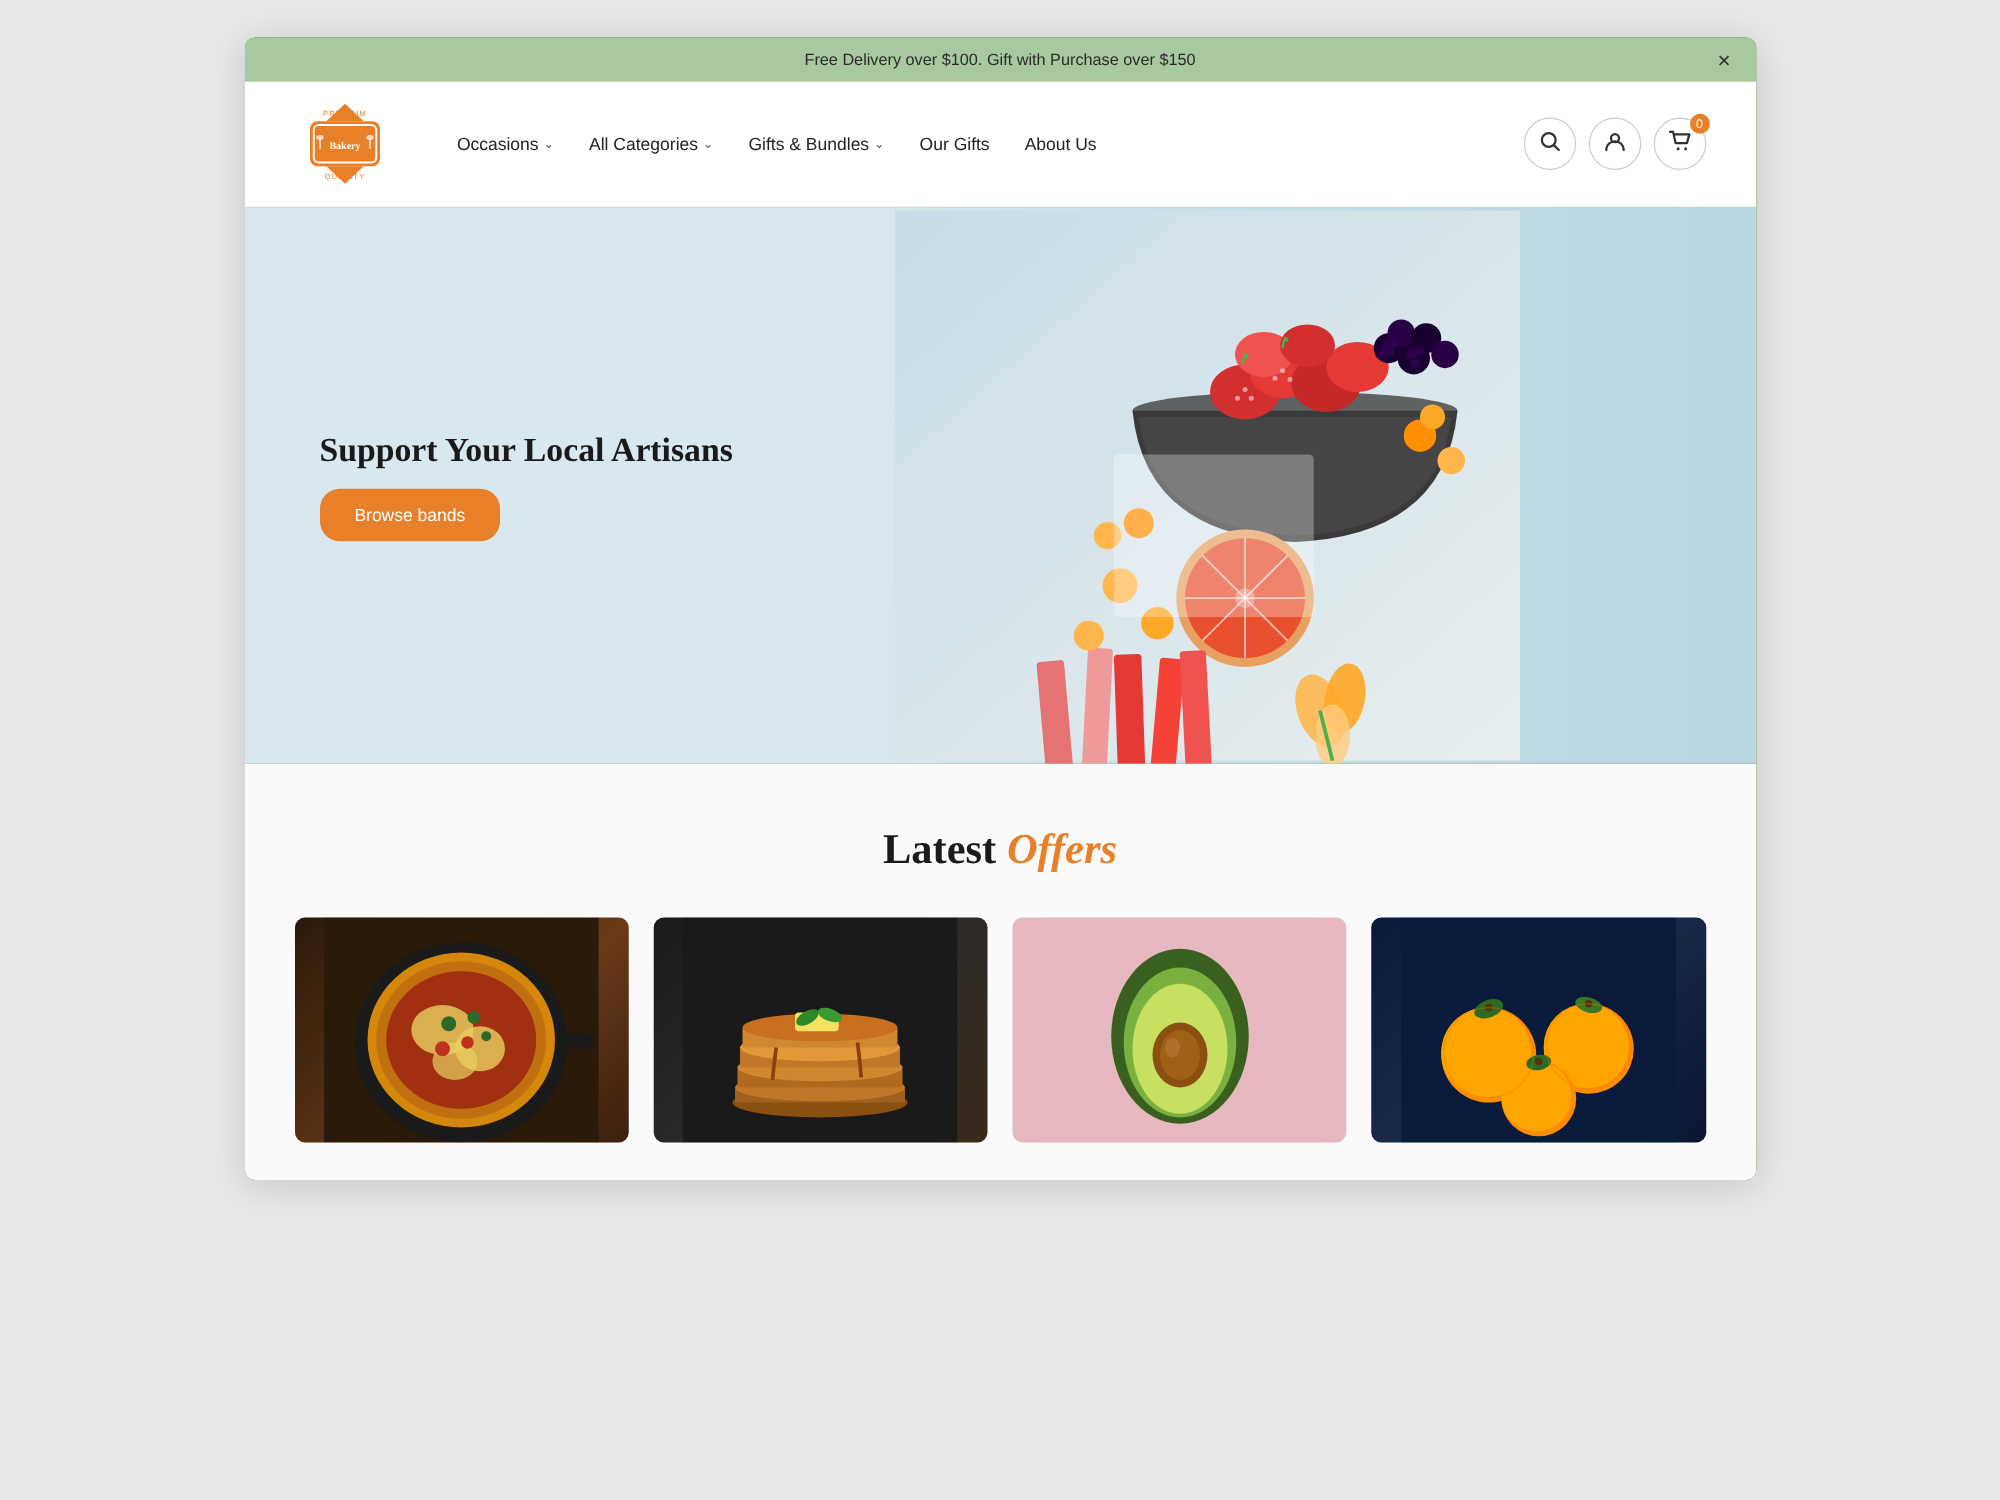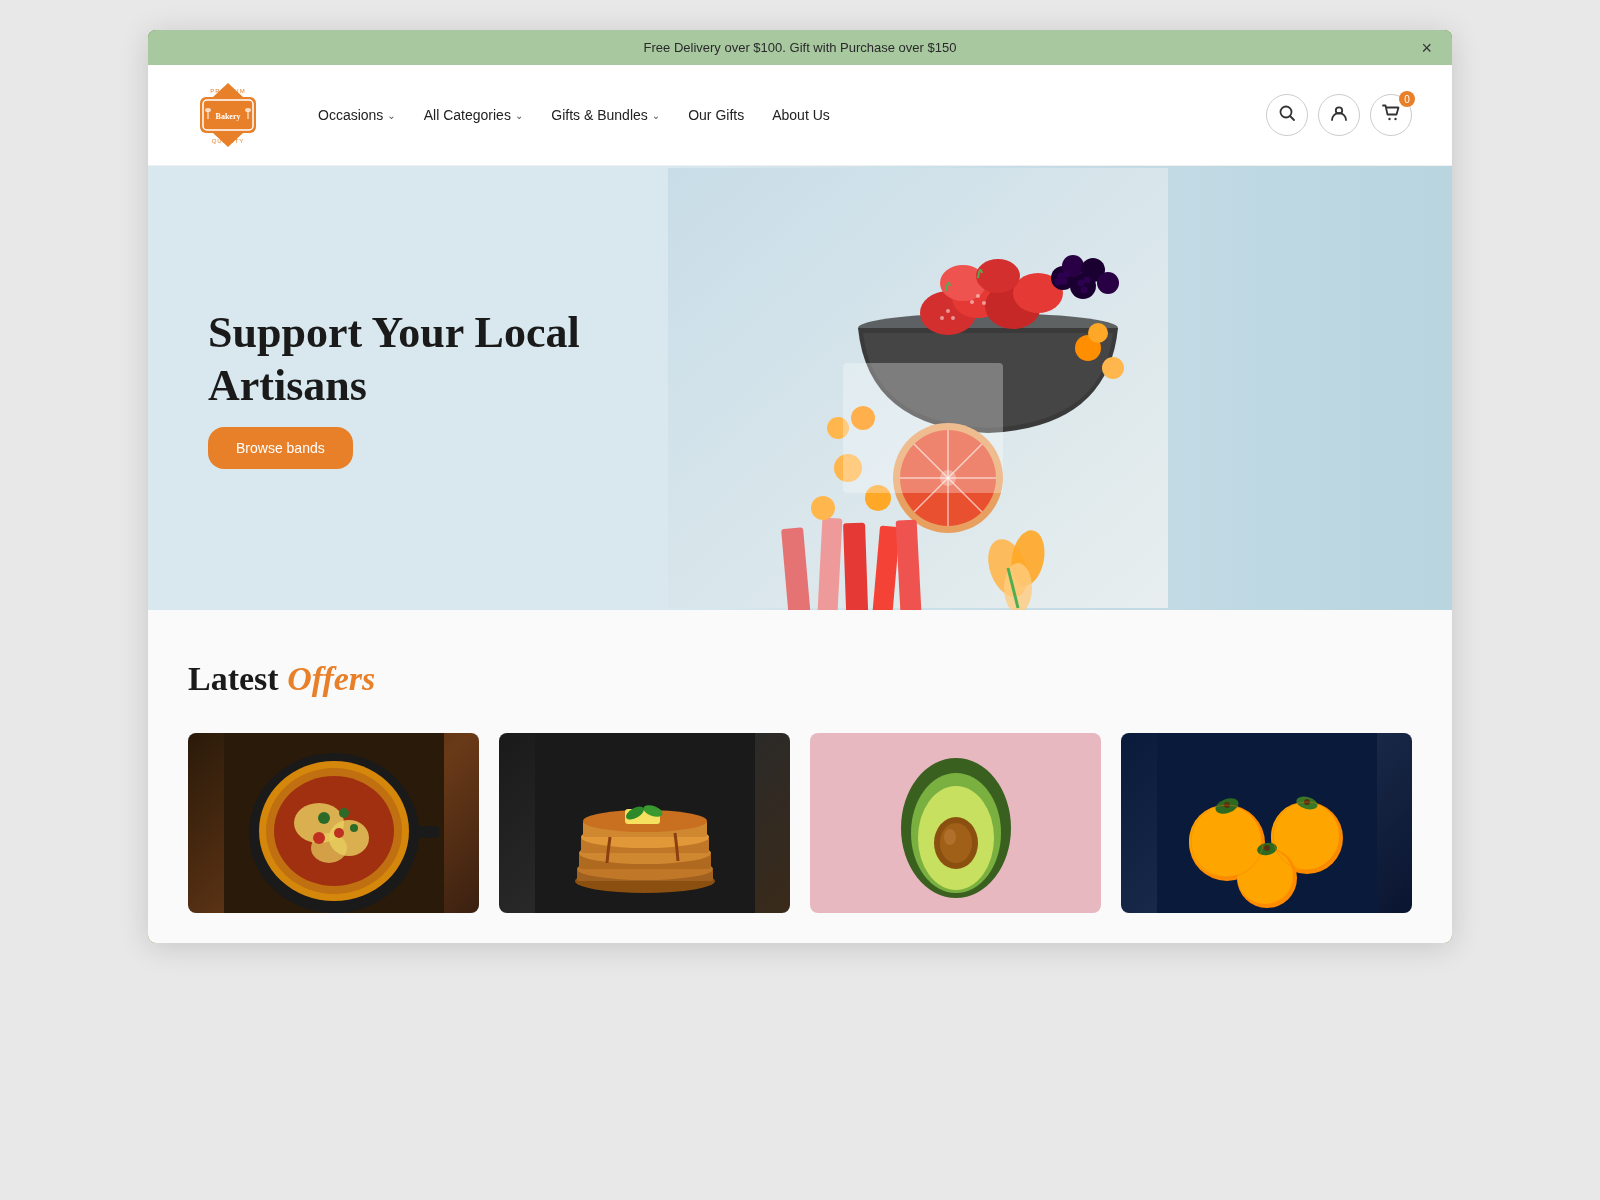--- a/index.html
+++ b/index.html
@@ -6,21 +6,21 @@
     body {
       background: #e8e8e8;
       font-family: 'Georgia', serif;
       display: flex;
       justify-content: center;
       align-items: flex-start;
       min-height: 100vh;
       padding: 30px;
     }
     .browser-window {
-      width: 1304px;
+      width: 1209px;
       background: #4d7c0f;
       border-radius: 8px;
       overflow: hidden;
       box-shadow: 0 4px 30px rgba(0,0,0,0.15);
     }
 
     
     .announcement-bar {
       background: #a8c8a0;
       display: flex;
@@ -133,21 +133,21 @@
       flex: 1;
       display: flex;
       flex-direction: column;
       justify-content: center;
       padding: 60px 60px;
       z-index: 2;
       max-width: 520px;
     }
     .hero-title {
       font-family: 'Georgia', serif;
-      font-size: 44px;
+      font-size: 27px;
       color: #1a1a1a;
       line-height: 1.2;
       margin-bottom: 14px;
       font-weight: bold;
     }
     .hero-subtitle {
       font-family: Arial, sans-serif;
       font-size: 17px;
       color: #333;
       margin-bottom: 32px;
@@ -176,21 +176,21 @@
       width: 100%;
       height: 100%;
     }
 
     
     .latest-offers {
       background: #fafafa;
       padding: 50px 40px 30px;
     }
     .section-title {
-      text-align: left;
+      text-align: center;
       font-family: 'Georgia', serif;
       font-size: 34px;
       margin-bottom: 35px;
       color: #1a1a1a;
     }
     .section-title-accent {
       color: #e8802a;
       font-style: italic;
     }
     .offers-grid {

